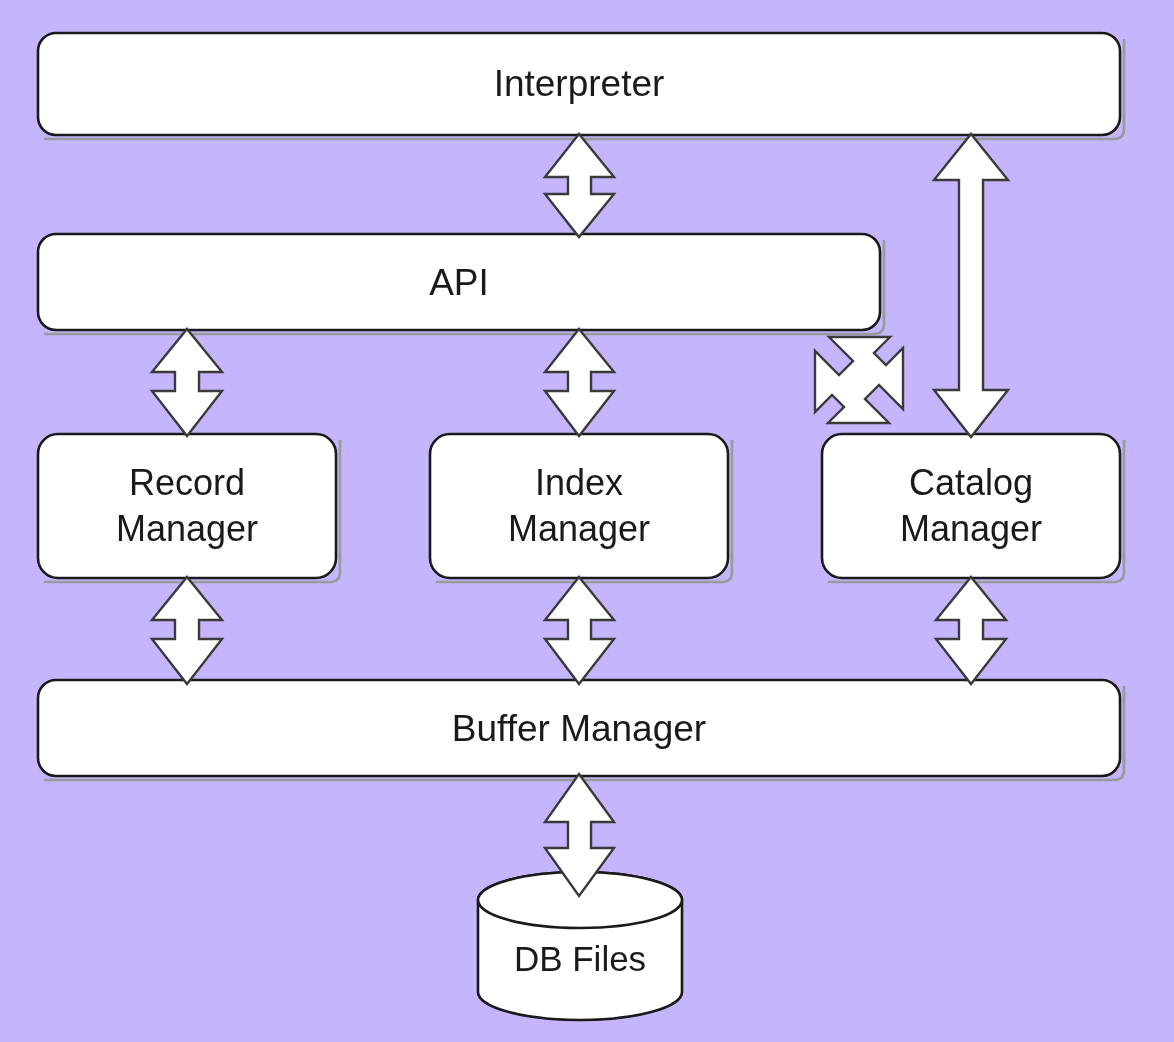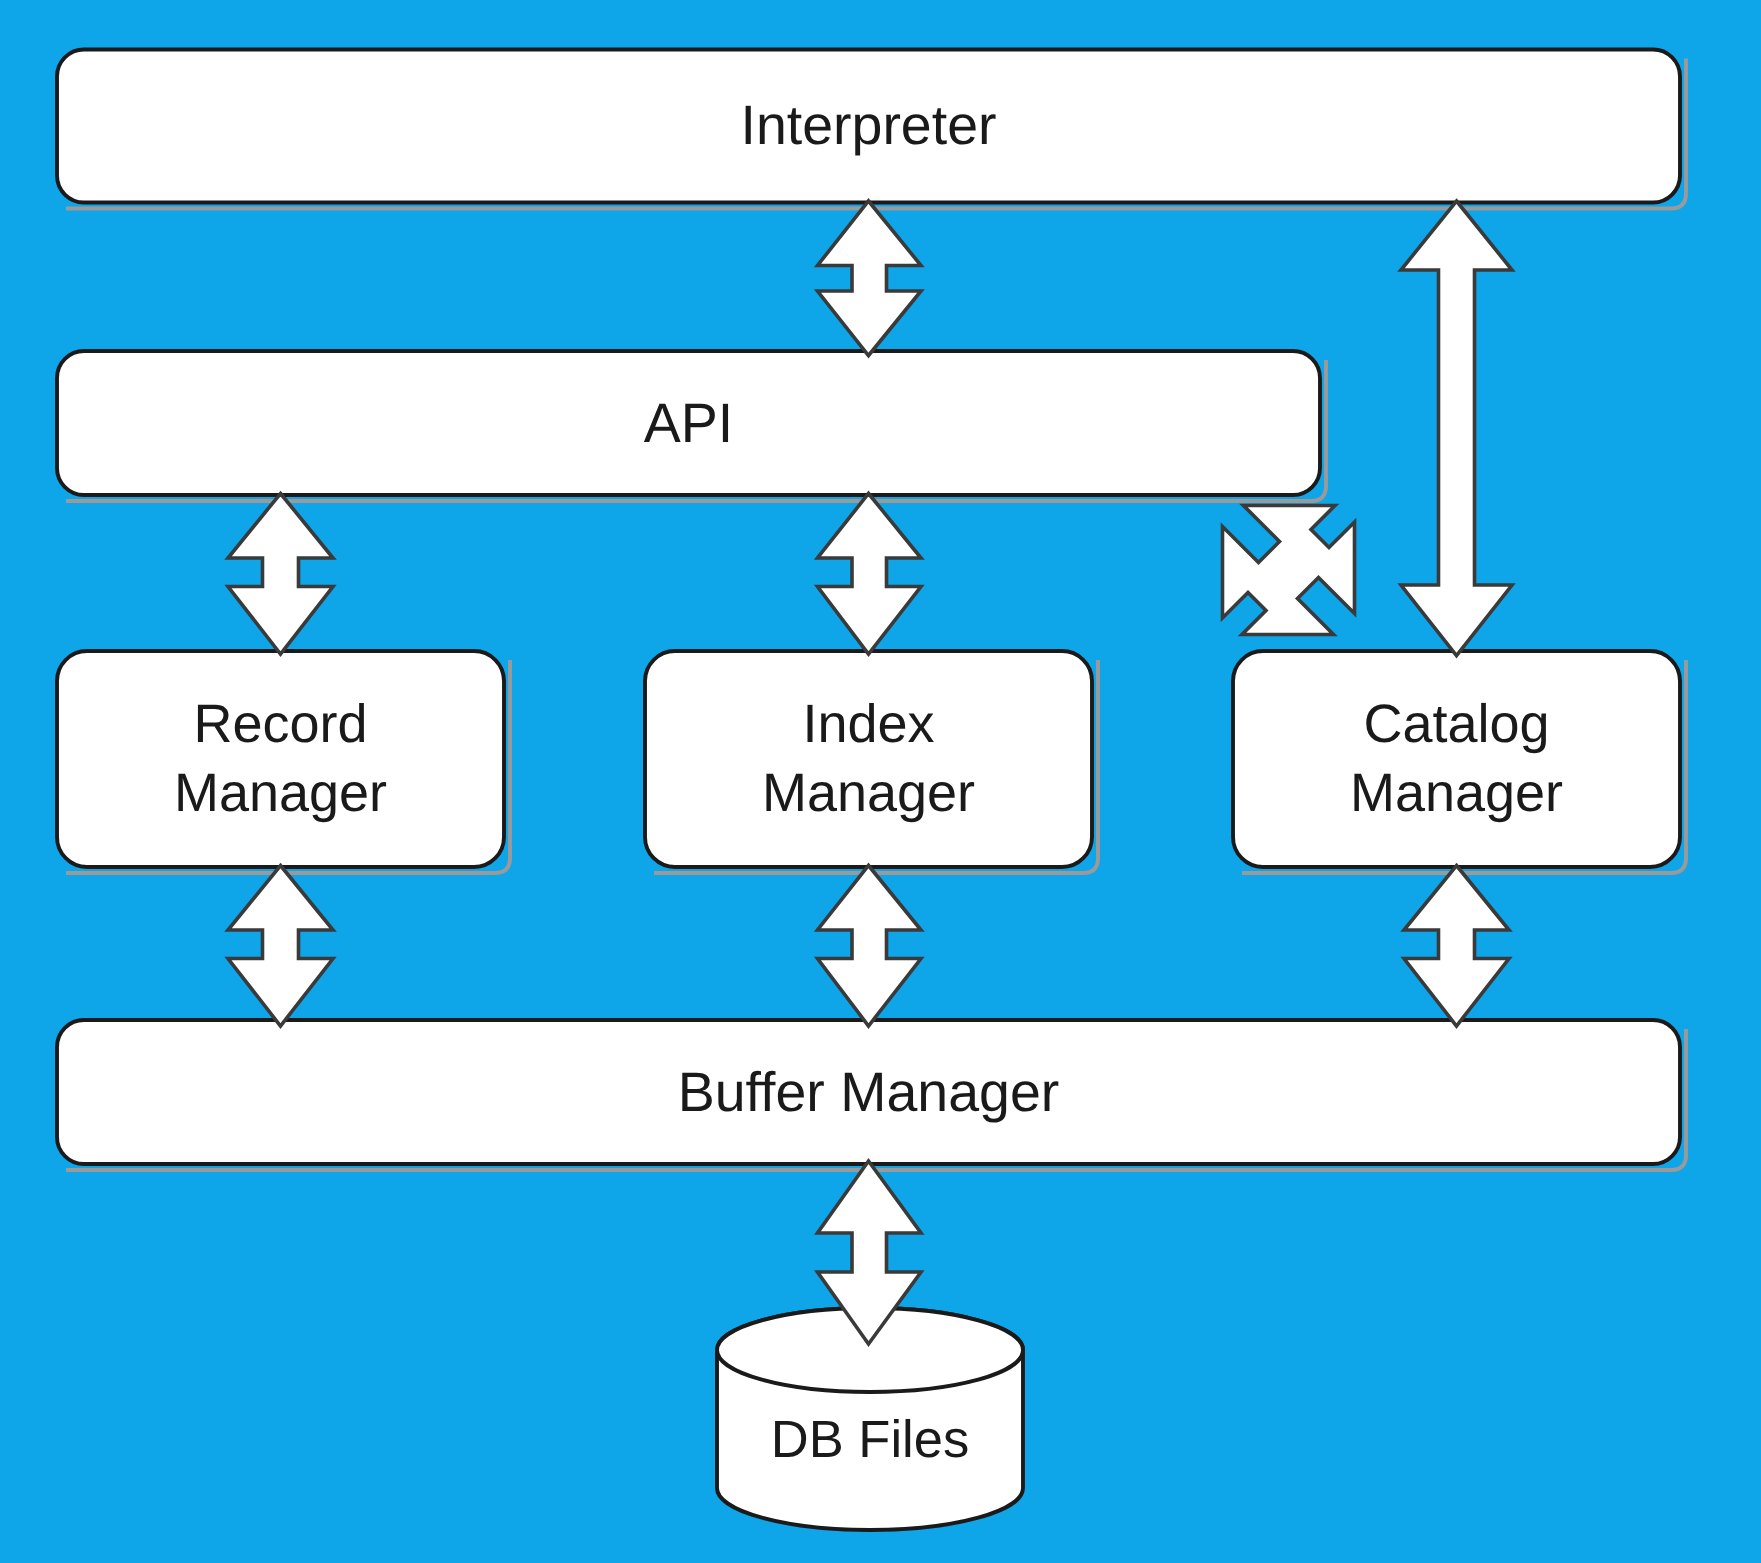--- a/index.html
+++ b/index.html
@@ -10,21 +10,21 @@
   body {
     width: 1174px;
     height: 1042px;
     font-family: "Liberation Sans", sans-serif;
     overflow: hidden;
   }
   #diagram-root {
     position: relative;
     width: 1174px;
     height: 1042px;
-    background: #0ea5e9;
+    background: #c4b5fd;
   }
   svg.diagram-canvas {
     display: block;
     width: 1174px;
     height: 1042px;
   }
   .node-shape {
     fill: #ffffff;
     stroke: #1a1a1a;
     stroke-width: 2.6;

